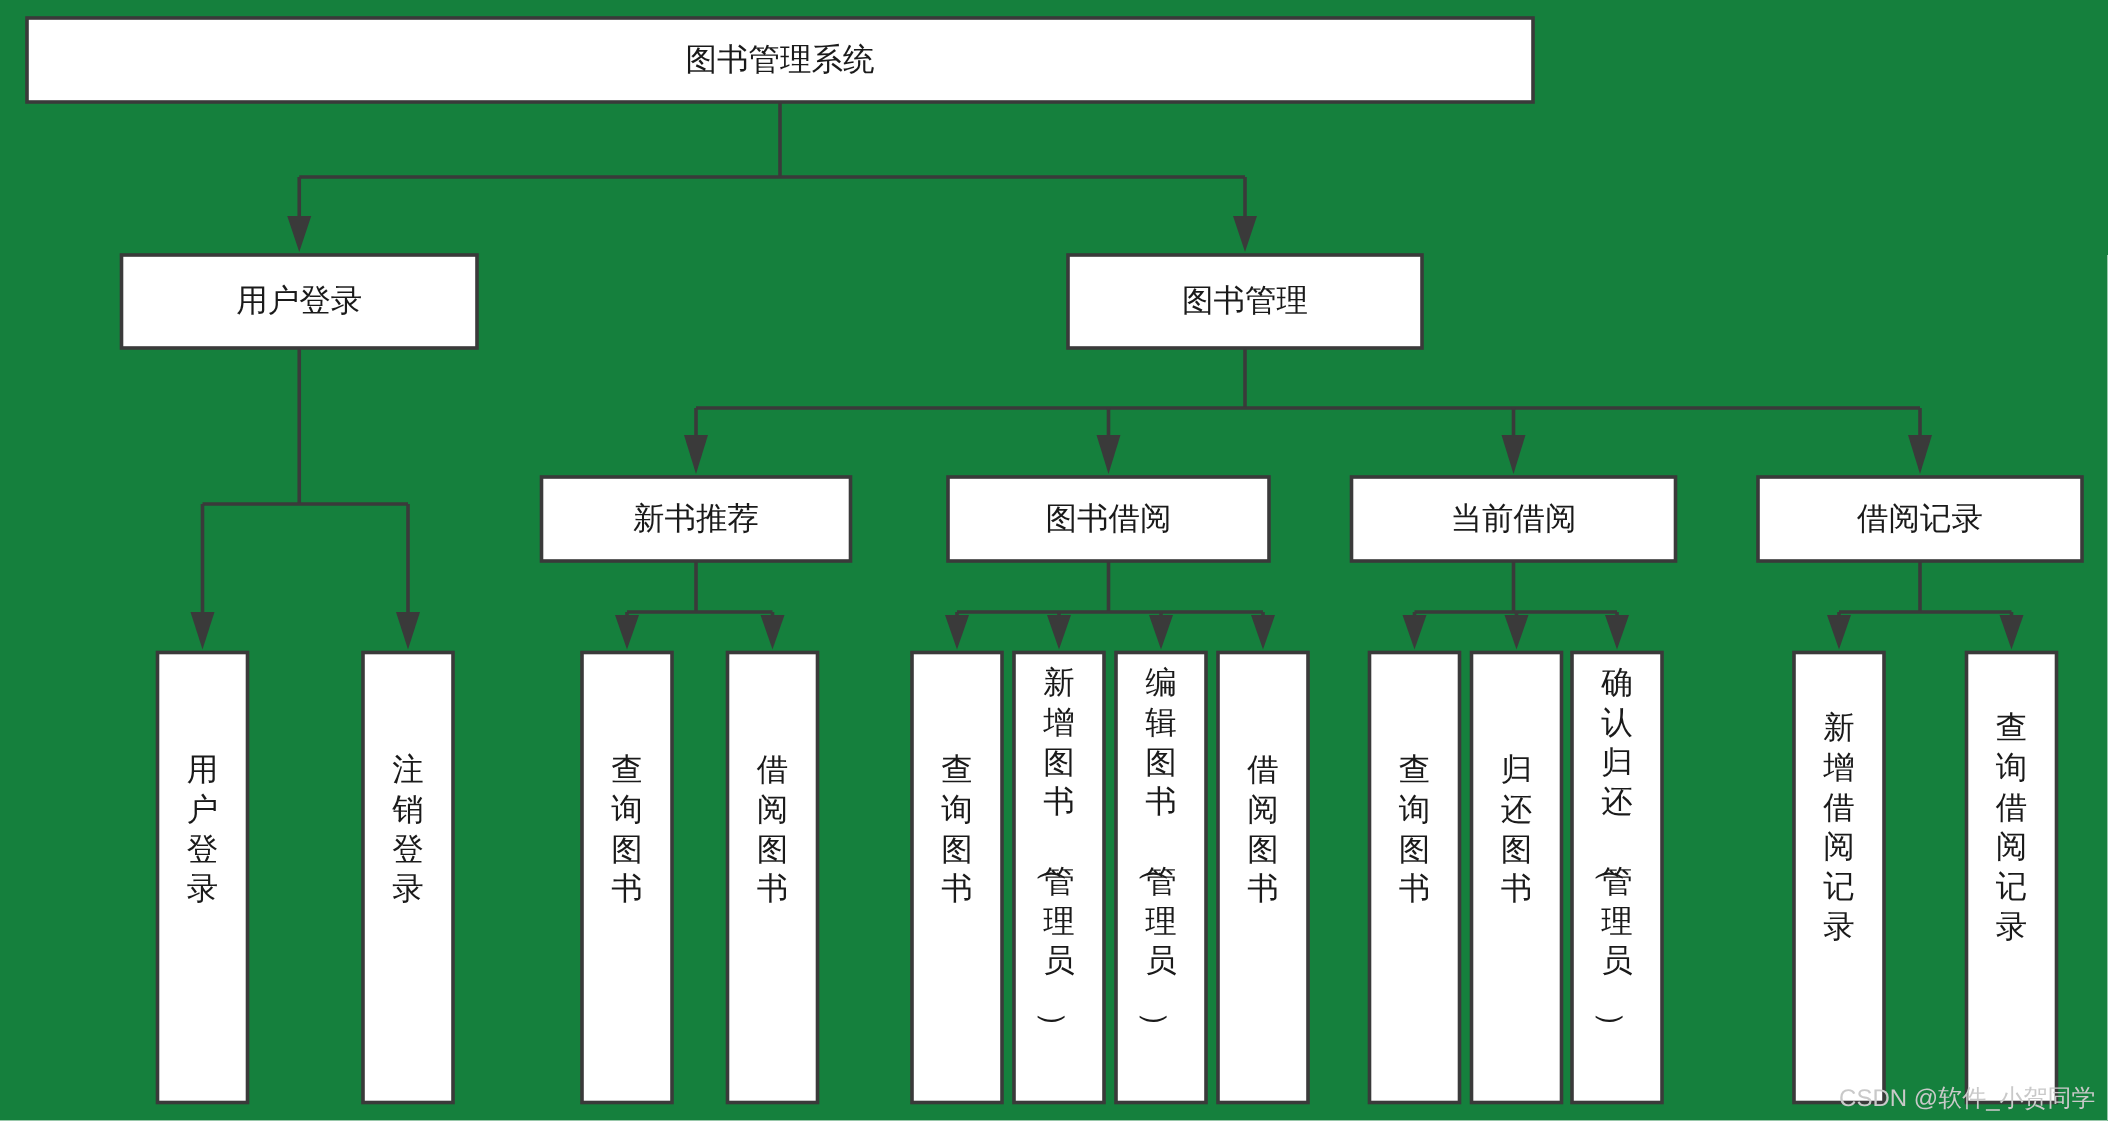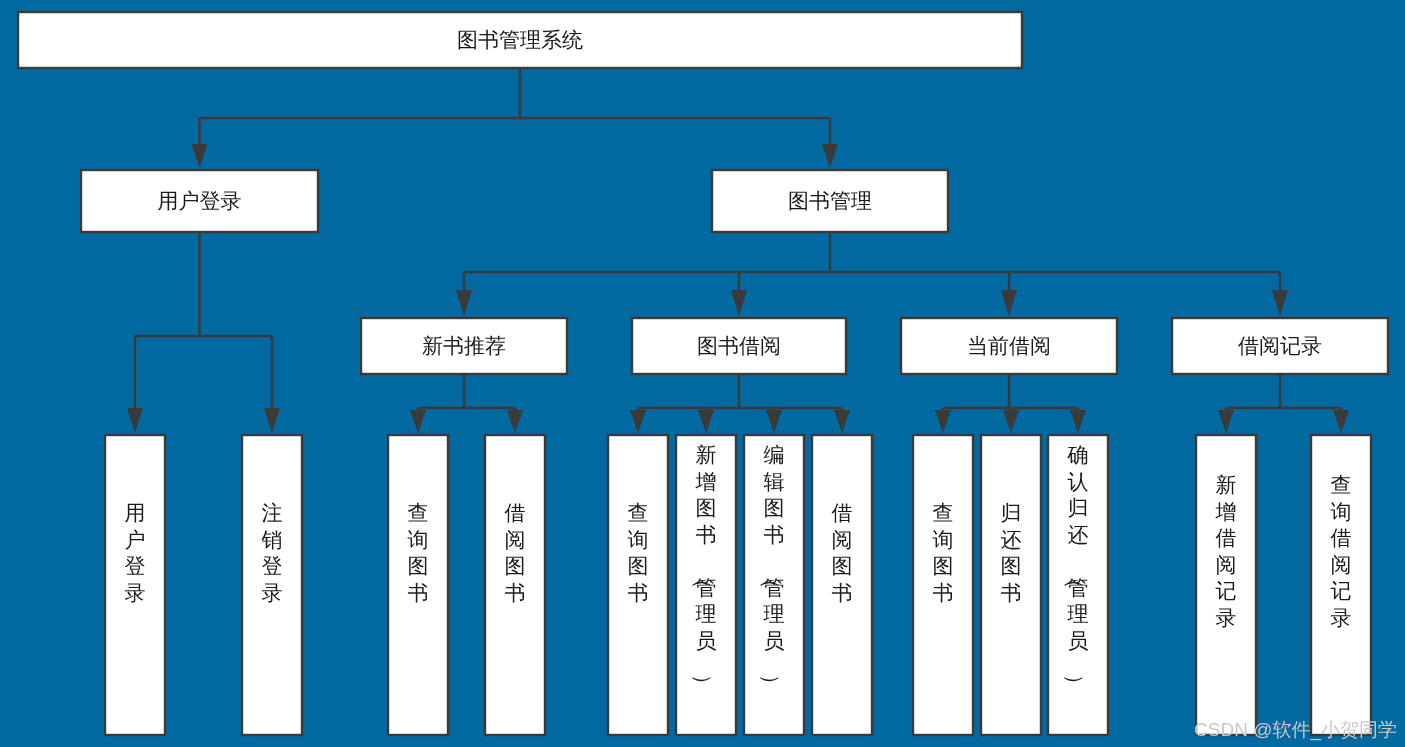--- a/index.html
+++ b/index.html
@@ -8,21 +8,21 @@
     padding: 0;
     background: #ffffff;
   }
   body {
     font-family: "Liberation Sans", "DejaVu Sans", sans-serif;
   }
   #diagram-root {
     position: relative;
     width: 1405px;
     height: 747px;
-    background: #0369a1;
+    background: #15803d;
     overflow: hidden;
   }
   #tree-svg {
     position: absolute;
     left: 0;
     top: 0;
     width: 1405px;
     height: 747px;
     display: block;
   }
@@ -52,21 +52,21 @@
     fill: #1a1a1a;
     font-family: "Liberation Sans", "DejaVu Sans", sans-serif;
     font-size: 21px;
     text-anchor: middle;
   }
   .watermark-text {
     position: absolute;
     right: 8px;
     bottom: 4px;
     font-family: "Liberation Sans", "DejaVu Sans", sans-serif;
-    font-size: 19px;
+    font-size: 16px;
     color: #c9c9c9;
     white-space: nowrap;
     user-select: none;
   }
 </style>
 </head>
 <body>
 
 <div id="diagram-root">
 

